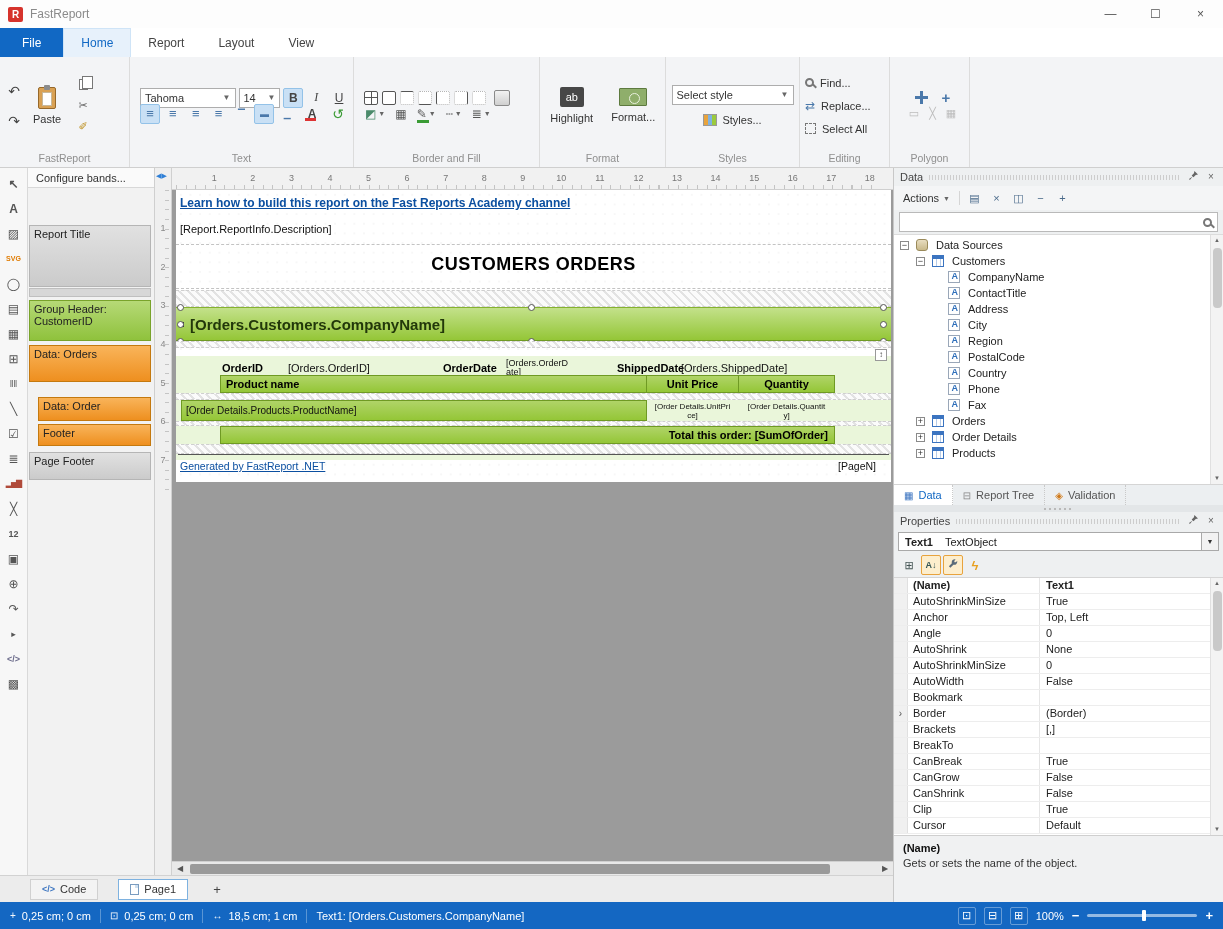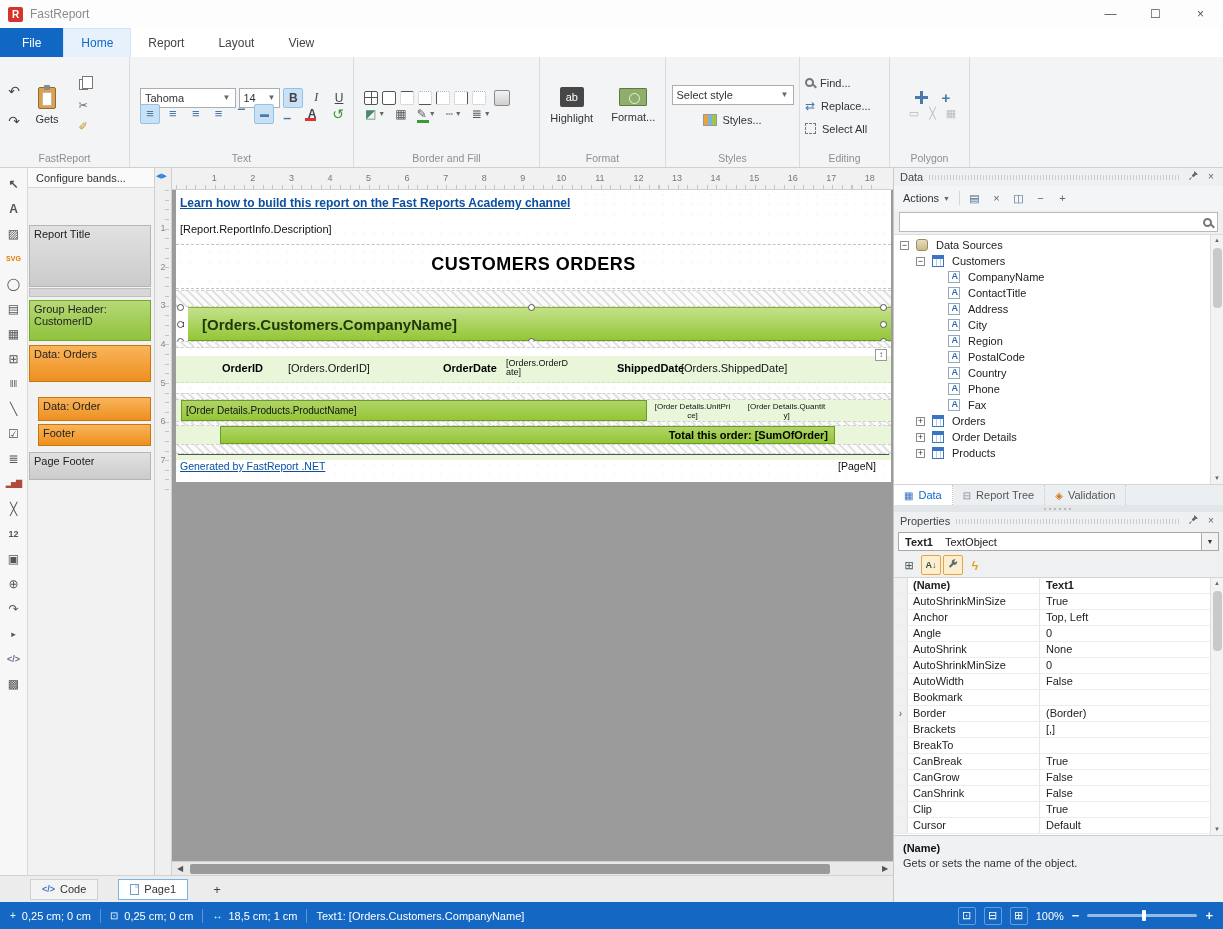--- a/index.html
+++ b/index.html
@@ -124,21 +124,21 @@
     background-size:700px 4px;background-repeat:no-repeat;background-position:4px bottom}
   .hnum{display:inline-block;width:38.57px;text-align:center;font-size:9px;color:#777;line-height:20px}
 
   #page{position:absolute;left:4px;top:22px;width:715px;height:292px;background:#fff;
     background-image:radial-gradient(#d6d6d6 0.6px,transparent 0.7px);background-size:9.65px 9.65px}
   .acad{position:absolute;left:4px;top:6px;font-size:12px;font-weight:bold;color:#0b4fa0;text-decoration:underline}
   .rdesc{position:absolute;left:4px;top:33px;font-size:11px;color:#111}
   .pg-sep{position:absolute;left:0;right:0;border-top:1px dashed #c3c3c3}
   .ctitle{position:absolute;left:0;right:0;top:64px;text-align:center;font-size:18px;font-weight:bold;letter-spacing:.5px;color:#000}
   .hatch{position:absolute;left:0;right:0;background:repeating-linear-gradient(45deg,#e3e3e3 0 2px,#fbfbfb 2px 6px);border-top:1px dashed #cfcfcf;border-bottom:1px dashed #cfcfcf}
-  .gband{position:absolute;left:12px;right:0;top:117px;height:34px;background:linear-gradient(#c3e18a,#94c637);border-top:1px solid #86b22f;border-bottom:1px solid #6f9a23;display:flex;align-items:center;padding-left:14px;font-size:15px;font-weight:bold;color:#22380a}
+  .gband{position:absolute;left:0;right:0;top:117px;height:34px;background:linear-gradient(#c3e18a,#94c637);border-top:1px solid #86b22f;border-bottom:1px solid #6f9a23;display:flex;align-items:center;padding-left:14px;font-size:15px;font-weight:bold;color:#22380a}
   .bandmark{position:absolute;left:3px;top:132px;width:5px;height:5px;background:#333}
   .hdl{position:absolute;width:7px;height:7px;border:1px solid #555;background:#fff;border-radius:50%}
   .paleband{position:absolute;left:0;right:0;top:166px;height:27px;background:#eaf6da;border-bottom:1px dashed #cfe0b8}
   .bl{position:absolute;top:6px;font-weight:bold;font-size:11px;color:#000}
   .fl{position:absolute;top:6px;font-size:11px;color:#111}
   .wrapfield{position:absolute;top:3px;font-size:9px;line-height:9px;width:64px;word-break:break-all;color:#111}
   .fitbox{position:absolute;left:699px;top:159px;width:12px;height:12px;border:1px solid #999;background:#fff;font-size:8px;line-height:10px;text-align:center;color:#555}
   .colhdr{position:absolute;left:0;right:0;top:185px;height:18px;background:#eaf6da}
   .gcell{position:absolute;top:0;height:18px;background:linear-gradient(#b0d468,#94c637);border:1px solid #6f9a23;font-weight:bold;font-size:11px;display:flex;align-items:center;color:#000}
   .datarow{position:absolute;left:0;right:0;top:210px;height:21px;background:#eaf6da}
@@ -257,21 +257,21 @@
 
   <div id="ribbon">
     <div class="grp" style="width:130px">
       <div class="grp-body">
         <div class="col undo-col">
           <span class="ib">↶</span>
           <span class="ib">↷</span>
         </div>
         <div class="ib paste-btn">
           <span class="clip-ico"></span>
-          <span>Gets</span>
+          <span>Paste</span>
         </div>
         <div class="col mini-col">
           <span class="ib mini">
               <span class="ico-copy"></span>
             </span>
           <span class="ib mini glyph-cut">✂</span>
           <span class="ib mini glyph-paint">✐</span>
         </div>
       </div>
       <div class="grp-label">FastReport</div>
@@ -560,20 +560,25 @@
         <div class="paleband">
           <span class="bl" style="left:46px">OrderID</span>
           <span class="fl" style="left:112px">[Orders.OrderID]</span>
           <span class="bl" style="left:267px">OrderDate</span>
           <span class="wrapfield" style="left:330px">[Orders.OrderDate]</span>
           <span class="bl" style="left:441px">ShippedDate</span>
           <span class="fl" style="left:505px">[Orders.ShippedDate]</span>
         </div>
         <span class="fitbox">↕</span>
 
+        <div class="colhdr">
+          <span class="gcell" style="left:44px;width:427px;padding-left:5px">Product name</span>
+          <span class="gcell" style="left:470px;width:93px;justify-content:center">Unit Price</span>
+          <span class="gcell" style="left:562px;width:97px;justify-content:center">Quantity</span>
+        </div>
 
         <div class="hatch" style="top:203px;height:7px"></div>
 
         <div class="datarow">
           <span class="gcell2">[Order Details.Products.ProductName]</span>
           <span class="scell" style="left:470px;width:93px">[Order Details.UnitPrice]</span>
           <span class="scell" style="left:562px;width:97px">[Order Details.Quantity]</span>
         </div>
 
         <div class="hatch" style="top:231px;height:5px"></div>

